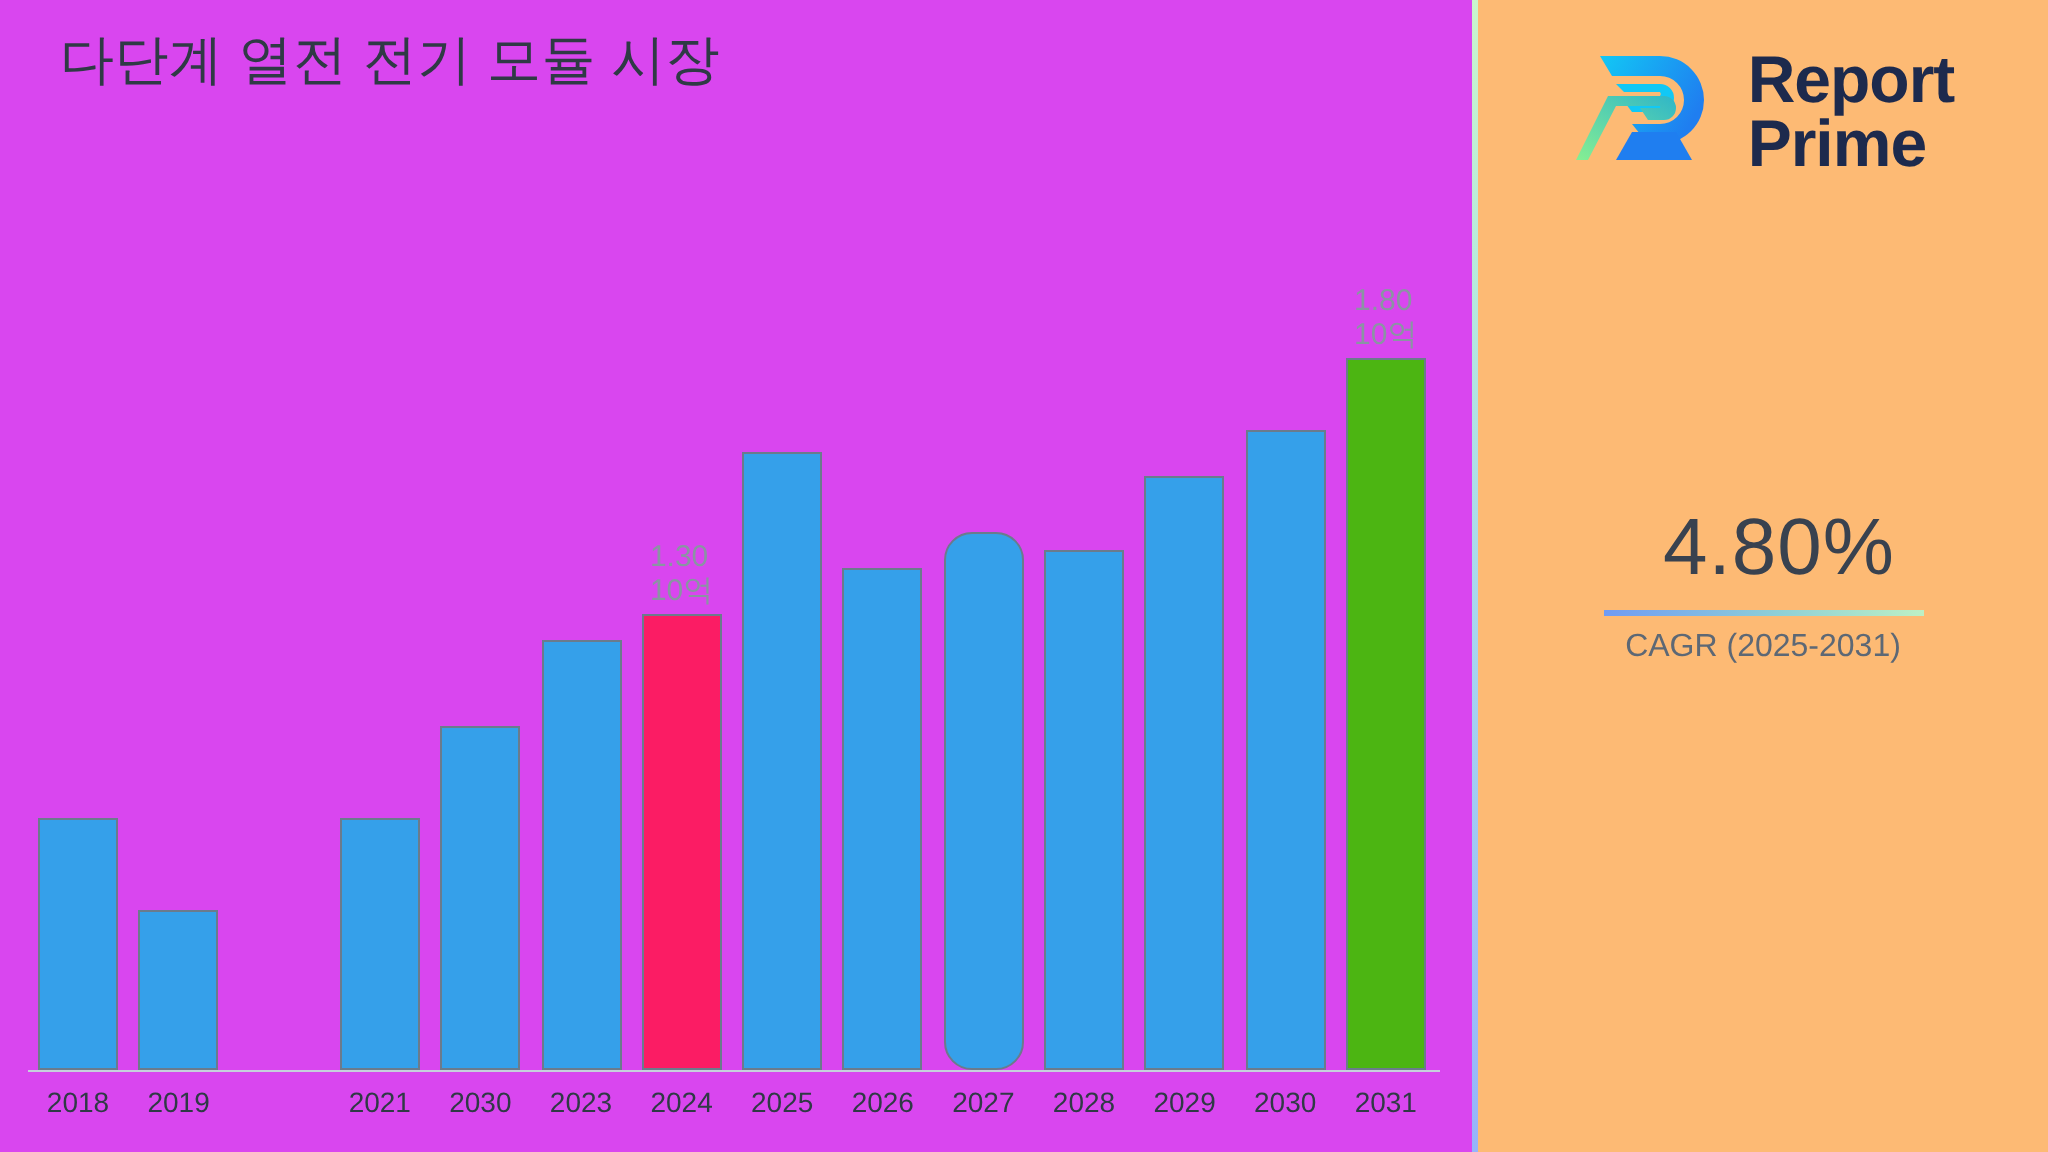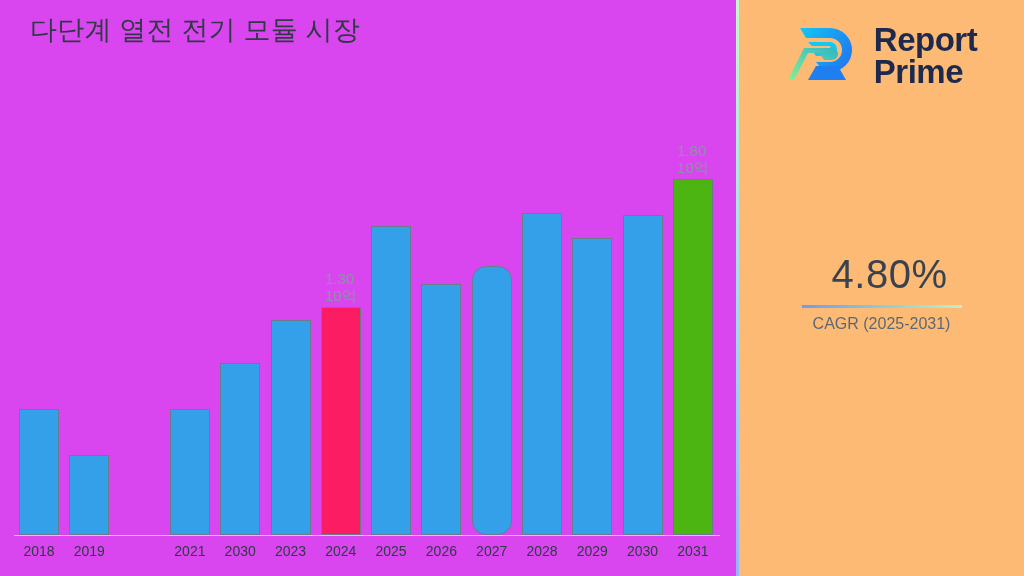--- a/index.html
+++ b/index.html
@@ -212,21 +212,21 @@
         <div class="bar blue" style="height: 251.136px; background: rgb(53, 160, 234);">
           <div class="tick-label">2026</div>
         </div>
       </div>
       <div class="bar-group" style="left: 468.7px;">
         <div class="bar blue" style="height: 269.056px; background: rgb(53, 160, 234); border-radius: 14px;">
           <div class="tick-label">2027</div>
         </div>
       </div>
       <div class="bar-group" style="left: 519px;">
-        <div class="bar blue" style="height: 322px; background: rgb(53, 160, 234); padding-left: 12px;">
+        <div class="bar blue" style="height: 260px; background: rgb(53, 160, 234); padding-left: 12px;">
           <div class="tick-label">2028</div>
         </div>
       </div>
       <div class="bar-group" style="left: 569.3px;">
         <div class="bar blue" style="height: 297.216px; background: rgb(53, 160, 234);">
           <div class="tick-label">2029</div>
         </div>
       </div>
       <div class="bar-group" style="left: 619.6px;">
         <div class="bar blue" style="height: 320.256px; background: rgb(53, 160, 234);">

